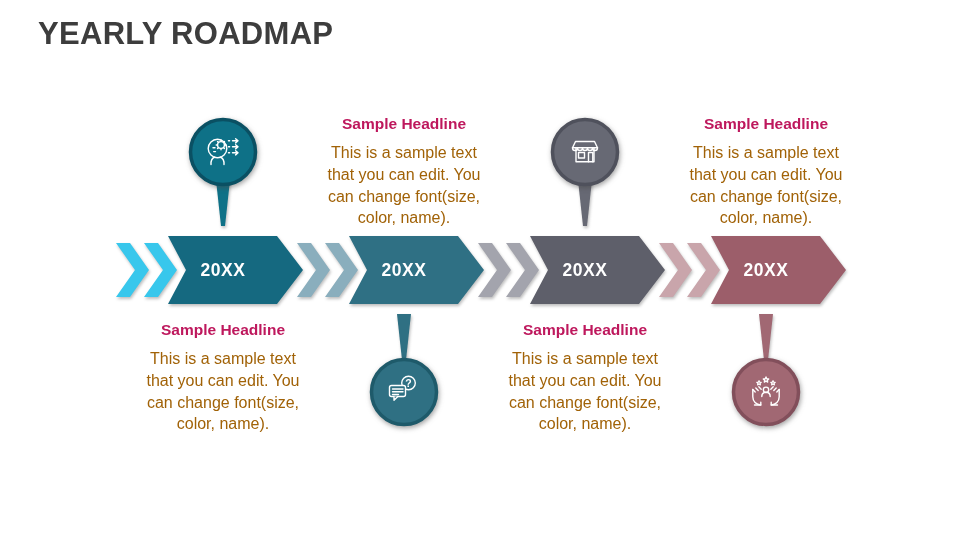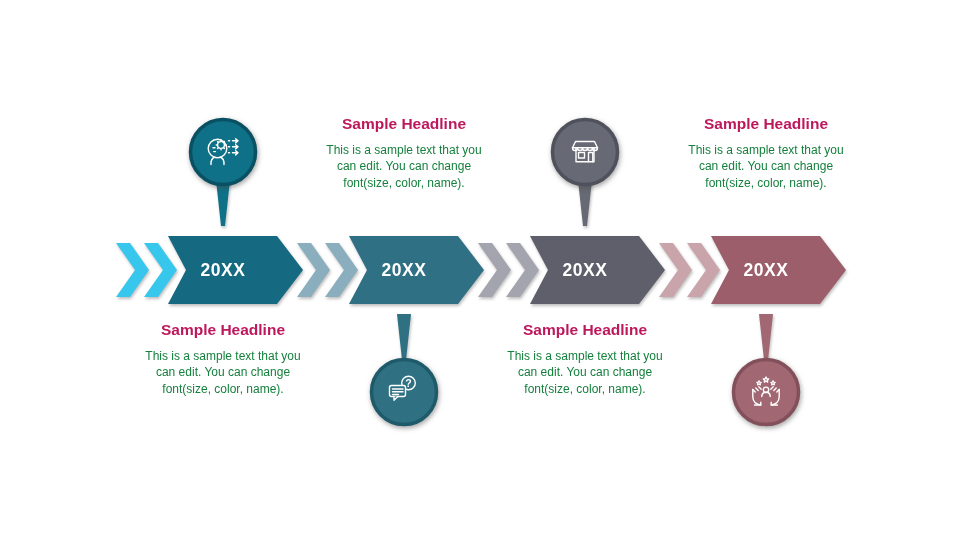--- a/index.html
+++ b/index.html
@@ -9,26 +9,27 @@
                color:#3d3d3d;letter-spacing:0.3px;}
   #timeline-svg{position:absolute;left:108px;top:233px;overflow:visible;}
   .year-label{fill:#ffffff;font-weight:bold;font-size:17.5px;letter-spacing:0.6px;
               text-anchor:middle;font-family:"Liberation Sans",sans-serif;}
   .shape-shadow{filter:drop-shadow(1.5px 2.5px 1.5px rgba(90,90,90,0.40));}
   .circle-shadow{filter:drop-shadow(1px 2px 2.5px rgba(70,70,70,0.50));}
   .connector{position:absolute;width:84px;height:126px;}
   .connector svg{overflow:visible;}
   .textblock{position:absolute;width:166px;text-align:center;}
   .textblock .headline{font-size:15.5px;font-weight:bold;color:#be185d;margin:0 0 9px 0;}
-  .textblock .bodytext{font-size:12px;color:#15803d;line-height:1.36;margin:0;}
+  .textblock .bodytext{font-size:16px;color:#a16207;line-height:1.36;margin:0;}
 </style>
 </head>
 <body>
 
 <div class="slide">
+  <h1 class="slide-title">YEARLY ROADMAP</h1>
   <svg id="timeline-svg" width="745" height="78" viewBox="0 0 745 78">
       <g transform="translate(0,0)">
         <polygon points="8,10 22,10 41,37 22,64 8,64 27,37" fill="#38C7EC" class="shape-shadow"></polygon>
         <polygon points="36,10 50,10 69,37 50,64 36,64 55,37" fill="#38C7EC" class="shape-shadow"></polygon>
         <polygon points="60,3 169,3 195,37 169,71 60,71 78,37" fill="#156980" class="shape-shadow"></polygon>
         <text x="115" y="43" class="year-label">20XX</text>
       </g>
       <g transform="translate(181,0)">
         <polygon points="8,10 22,10 41,37 22,64 8,64 27,37" fill="#8AAEBD" class="shape-shadow"></polygon>
         <polygon points="36,10 50,10 69,37 50,64 36,64 55,37" fill="#8AAEBD" class="shape-shadow"></polygon>

